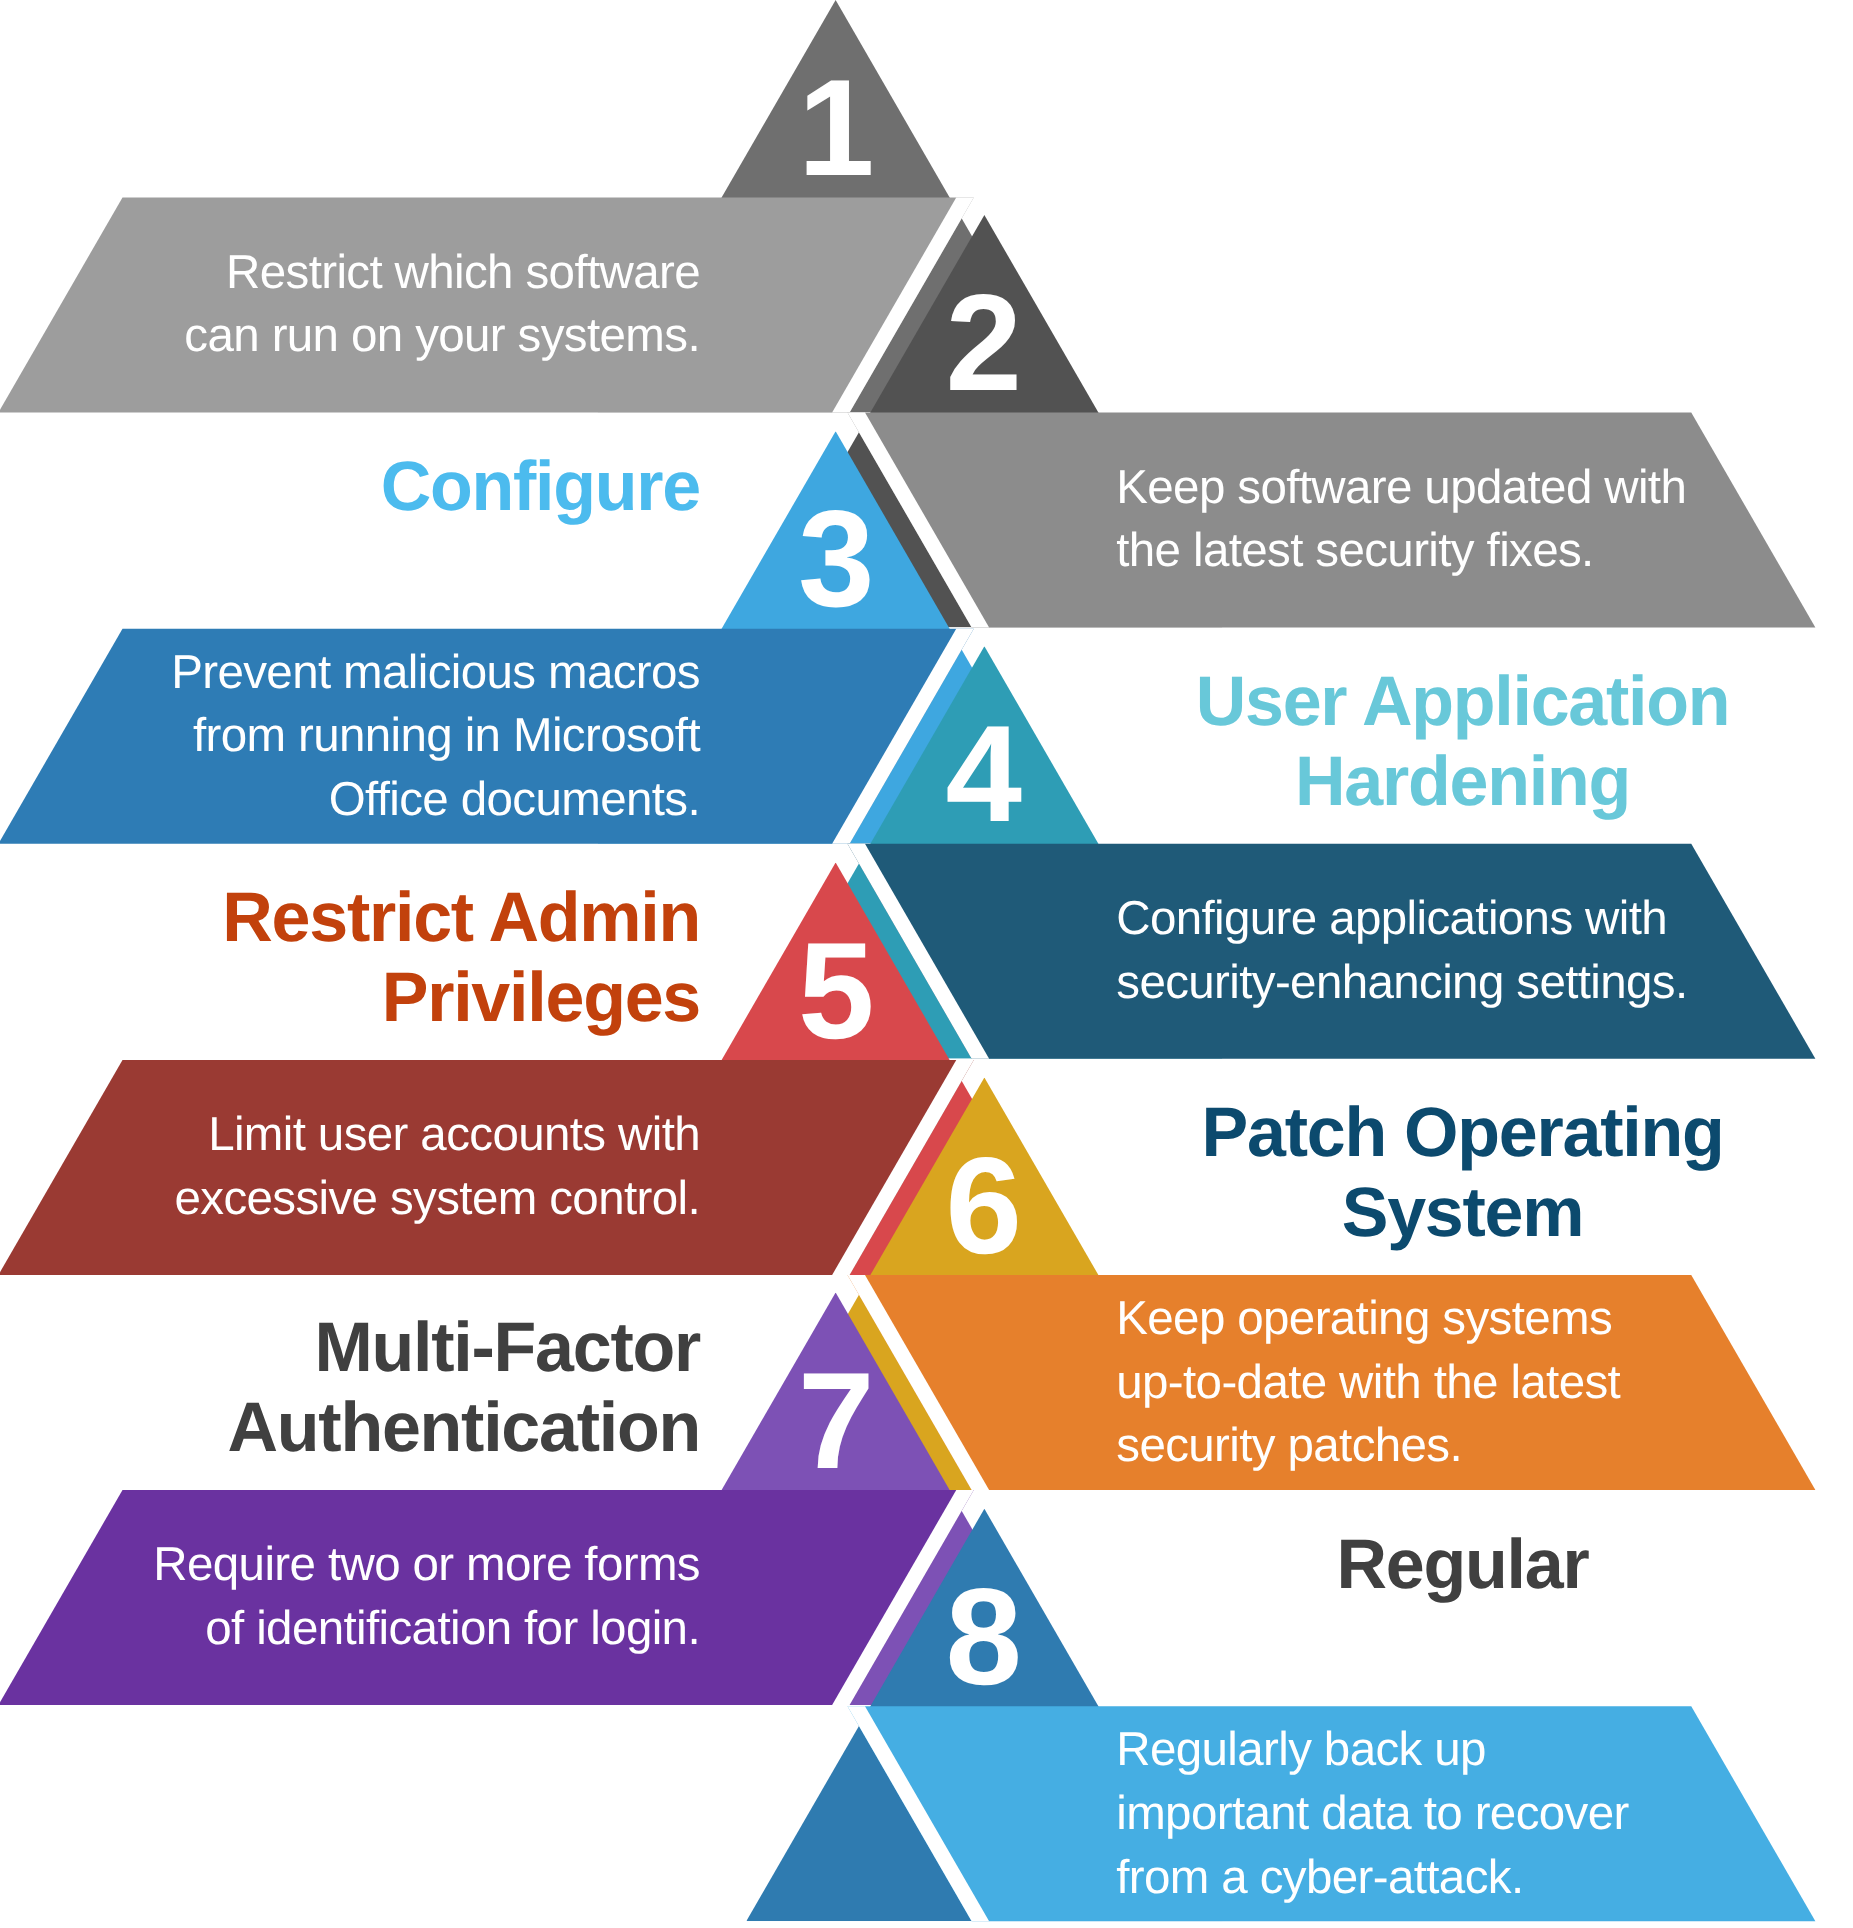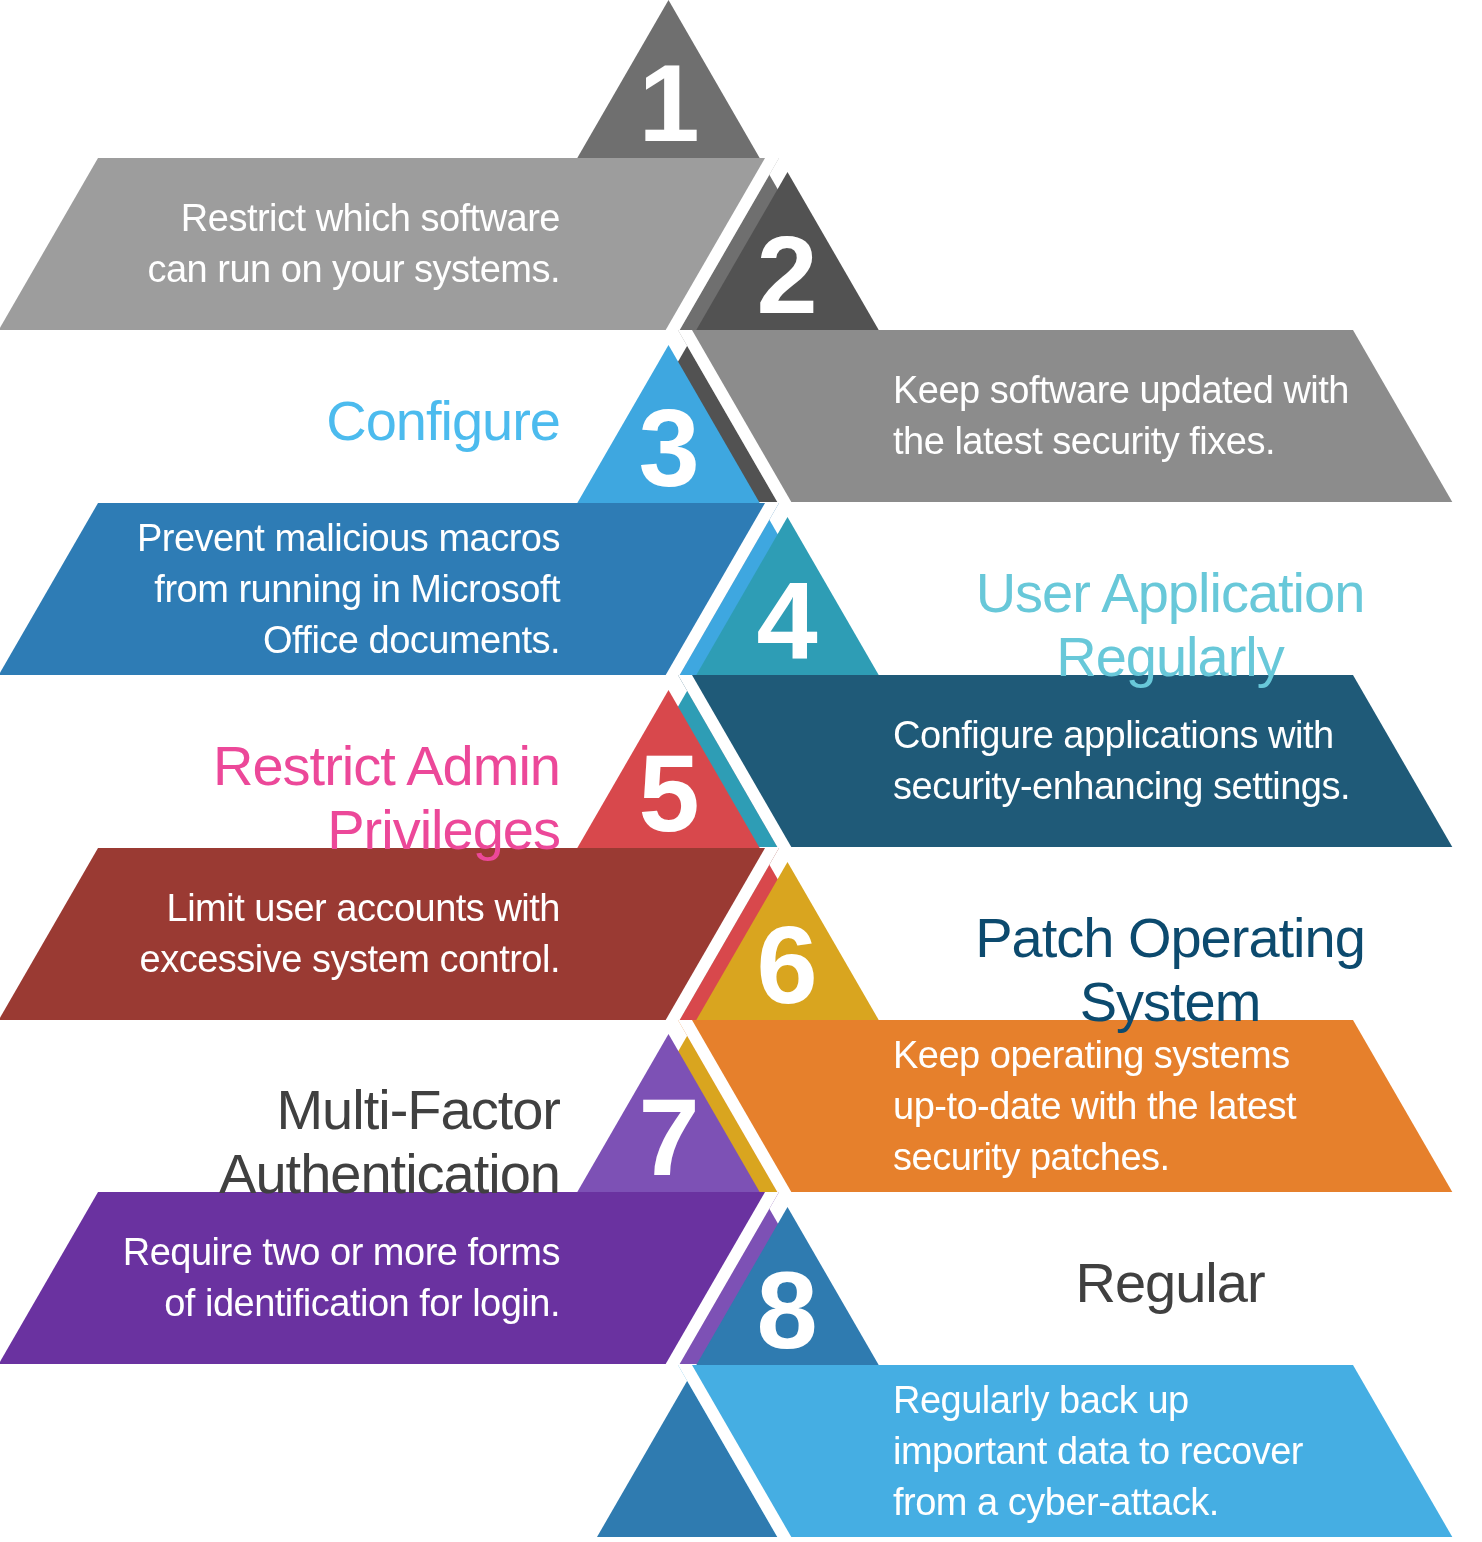--- a/index.html
+++ b/index.html
@@ -39,35 +39,35 @@
   
   .num{
     position:absolute;top:48px;width:220px;text-align:center;
     color:#ffffff;font-size:110px;font-weight:700;line-height:110px;
   }
   .unit-left  .num{left:559px;}
   .unit-right .num{left:677px;}
 
   
   .title{
-    position:absolute;top:12px;font-weight:400;font-size:56px;line-height:64px;letter-spacing:-1px;white-space:nowrap;margin-top:32px;
+    position:absolute;top:12px;font-weight:700;font-size:56px;line-height:64px;letter-spacing:-1px;white-space:nowrap;
   }
   .unit-left  .title{left:30px;width:530px;text-align:right;}
   .unit-right .title{left:890px;width:560px;text-align:center;}
 
   
   .u0{--y:0px}.u1{--y:172px}.u2{--y:345px}.u3{--y:517px}
   .u4{--y:690px}.u5{--y:862px}.u6{--y:1034px}.u7{--y:1207px}
 
   
   .u0 .tri{background:#6f6f6f}.u0 .banner{background:#9d9d9d}
   .u1 .tri{background:#525252}.u1 .banner{background:#8c8c8c}
   .u2 .tri{background:#3ea7e0}.u2 .banner{background:#2e7cb5}.u2 .title{color:#4cbbee}
   .u3 .tri{background:#2e9db5}.u3 .banner{background:#1f5a78}.u3 .title{color:#68c8d9}
-  .u4 .tri{background:#d8484c}.u4 .banner{background:#9a3a33}.u4 .title{color:#ec4899}
+  .u4 .tri{background:#d8484c}.u4 .banner{background:#9a3a33}.u4 .title{color:#c2410c}
   .u5 .tri{background:#d9a51f}.u5 .banner{background:#e6802c}.u5 .title{color:#0c4a6e}
   .u6 .tri{background:#7d51b5}.u6 .banner{background:#6a32a0}.u6 .title{color:#404040}
   .u7 .tri{background:#2f7bb0}.u7 .banner{background:#45aee3}.u7 .title{color:#404040}
 </style>
 </head>
 <body>
 
 <div id="canvas">
 
   <div class="unit u0 unit-left">
@@ -111,21 +111,21 @@
     <div class="tri"></div>
     <div class="banner">
       <div class="banner-inner">
         <div>Configure applications with</div>
         <div>security-enhancing settings.</div>
       </div>
     </div>
     <div class="num">4</div>
     <div class="title">
       <div>User Application</div>
-      <div>Regularly</div>
+      <div>Hardening</div>
     </div>
   </div>
 
   <div class="unit u4 unit-left">
     <div class="tri"></div>
     <div class="banner">
       <div class="banner-inner">
         <div>Limit user accounts with</div>
         <div>excessive system control.</div>
       </div>

